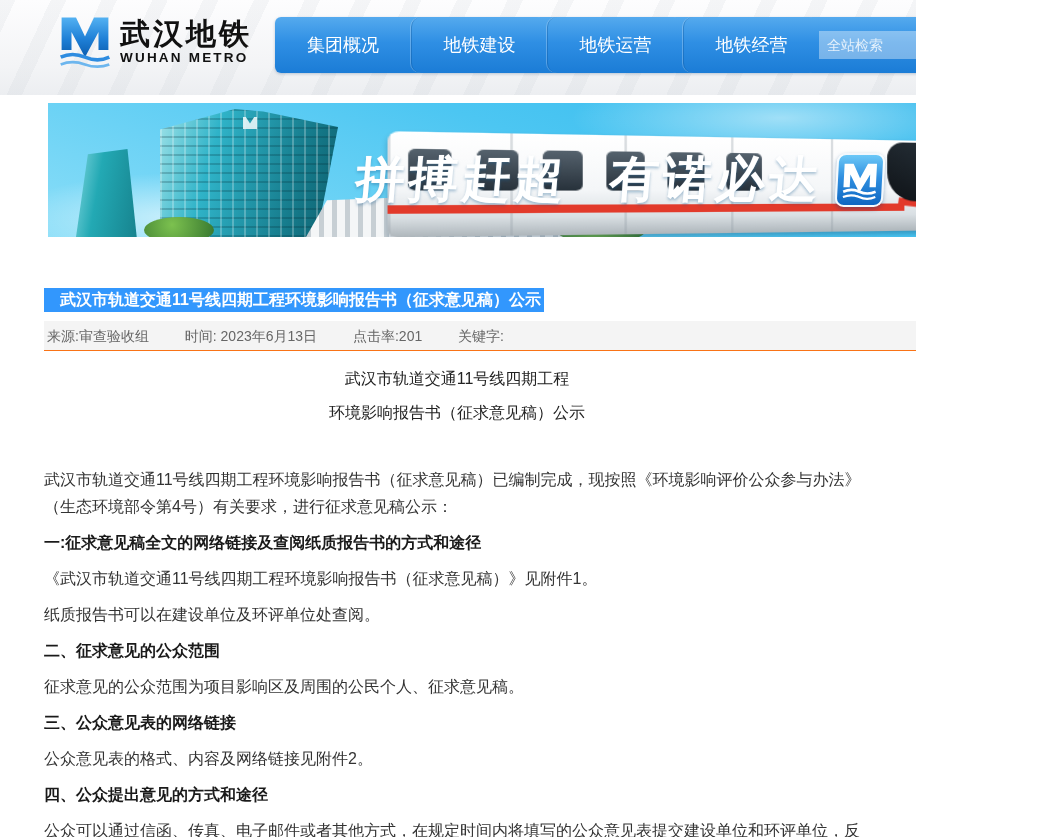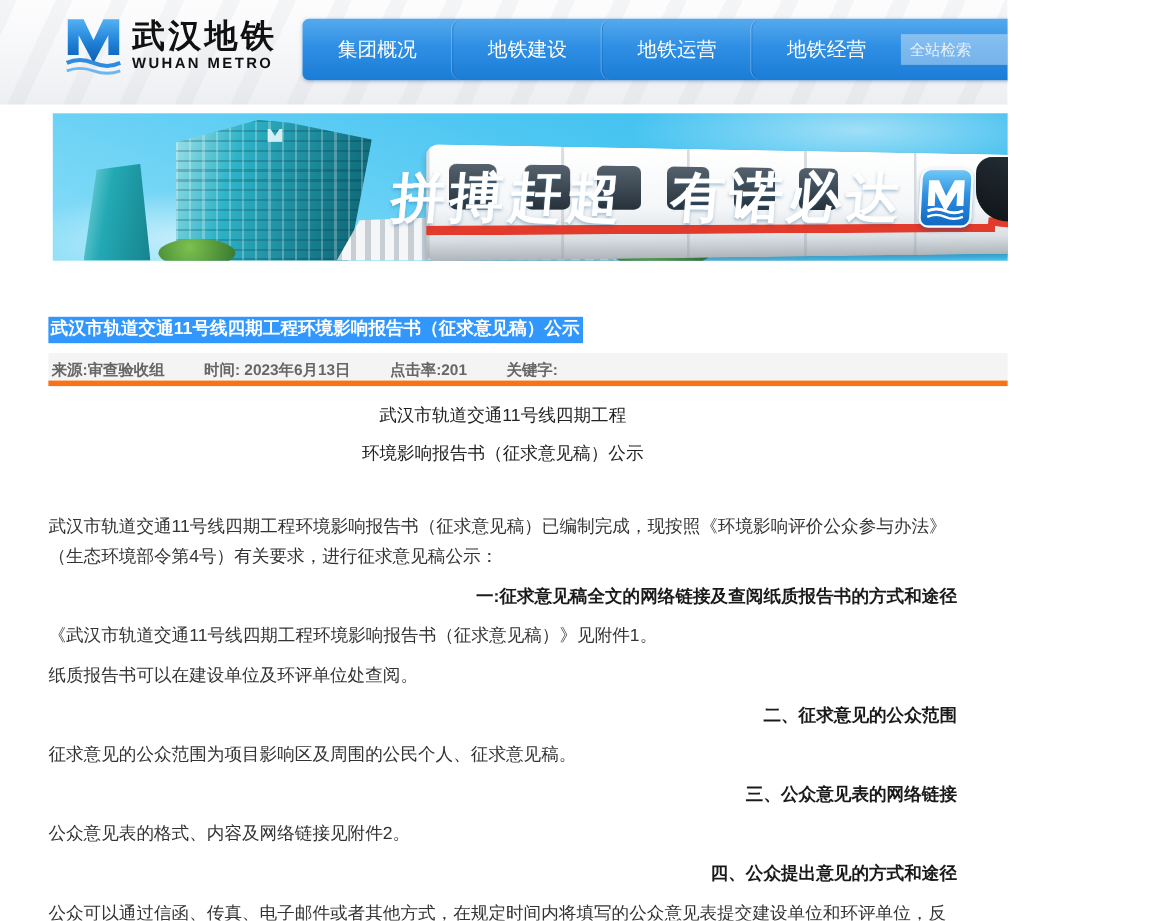--- a/index.html
+++ b/index.html
@@ -113,35 +113,35 @@
   .t-win{ position:absolute; top:26px; width:30px; height:34px; background:linear-gradient(180deg,#55626d,#27313a); border-radius:5px; }
   .headlight{ position:absolute; right:18px; top:84px; width:26px; height:10px; border-radius:6px;
     background:linear-gradient(90deg,#1b2127,#3c474f); }
   .nose-m{ position:absolute; right:60px; top:84px; color:#d0281c; font-size:11px; font-weight:900; }
 
   
   .article{ padding:0 16px 0 44px; }
   .title-row{ margin-top:51px; }
   .sel-title{
     display:inline-block; background:#3297fd; color:#fff;
-    font-size:16px; font-weight:700; line-height:21px; padding:1px 3px 2px 2px;
+    font-size:16px; font-weight:700; line-height:21px; padding:1px 3px 2px 16px;
   }
   .meta-bar{
     margin-top:9px; height:30px; line-height:30px; width:1008px;
-    background:#f4f4f4; border-bottom:5px solid #f97316;
-    font-size:14px; color:#666; padding-left:3px;font-weight:bold;
+    background:#f4f4f4; border-bottom:1px solid #f97316;
+    font-size:14px; color:#666; padding-left:3px;
   }
   .meta-bar span{ margin-right:32px; }
   .content{ padding-right:30px; color:#333; }
   .doc-title{ text-align:center; font-size:16px; line-height:27px; color:#222; }
   .doc-title.l1{ margin-top:14px; }
   .doc-title.l2{ margin-top:7px; }
   .blk{ font-size:16px; line-height:27px; margin-top:9px; }
   .blk.first{ margin-top:40px; }
-  .blk.h{ font-weight:700; color:#1a1a1a;text-align:right; }
+  .blk.h{ font-weight:700; color:#1a1a1a; }
 </style>
 </head>
 <body>
 
 <div class="page">
 
   <header class="site-header">
     <div class="logo">
       <svg class="logo-m" viewBox="0 0 60 64">
         <defs>

